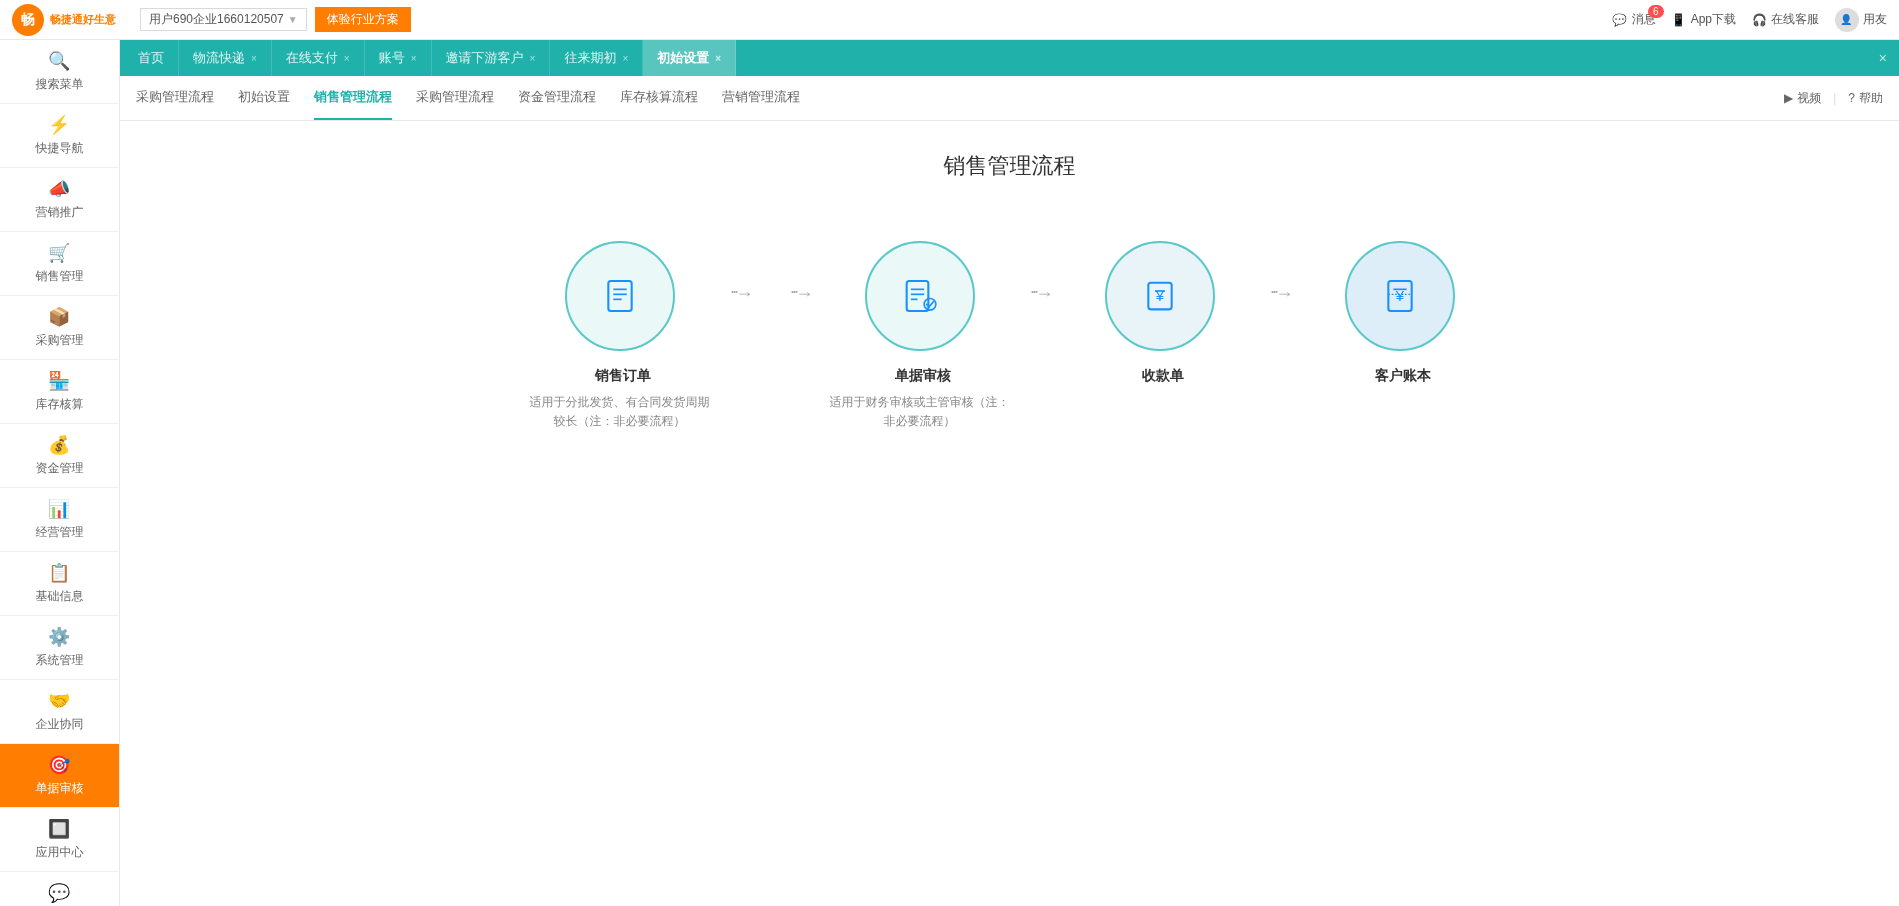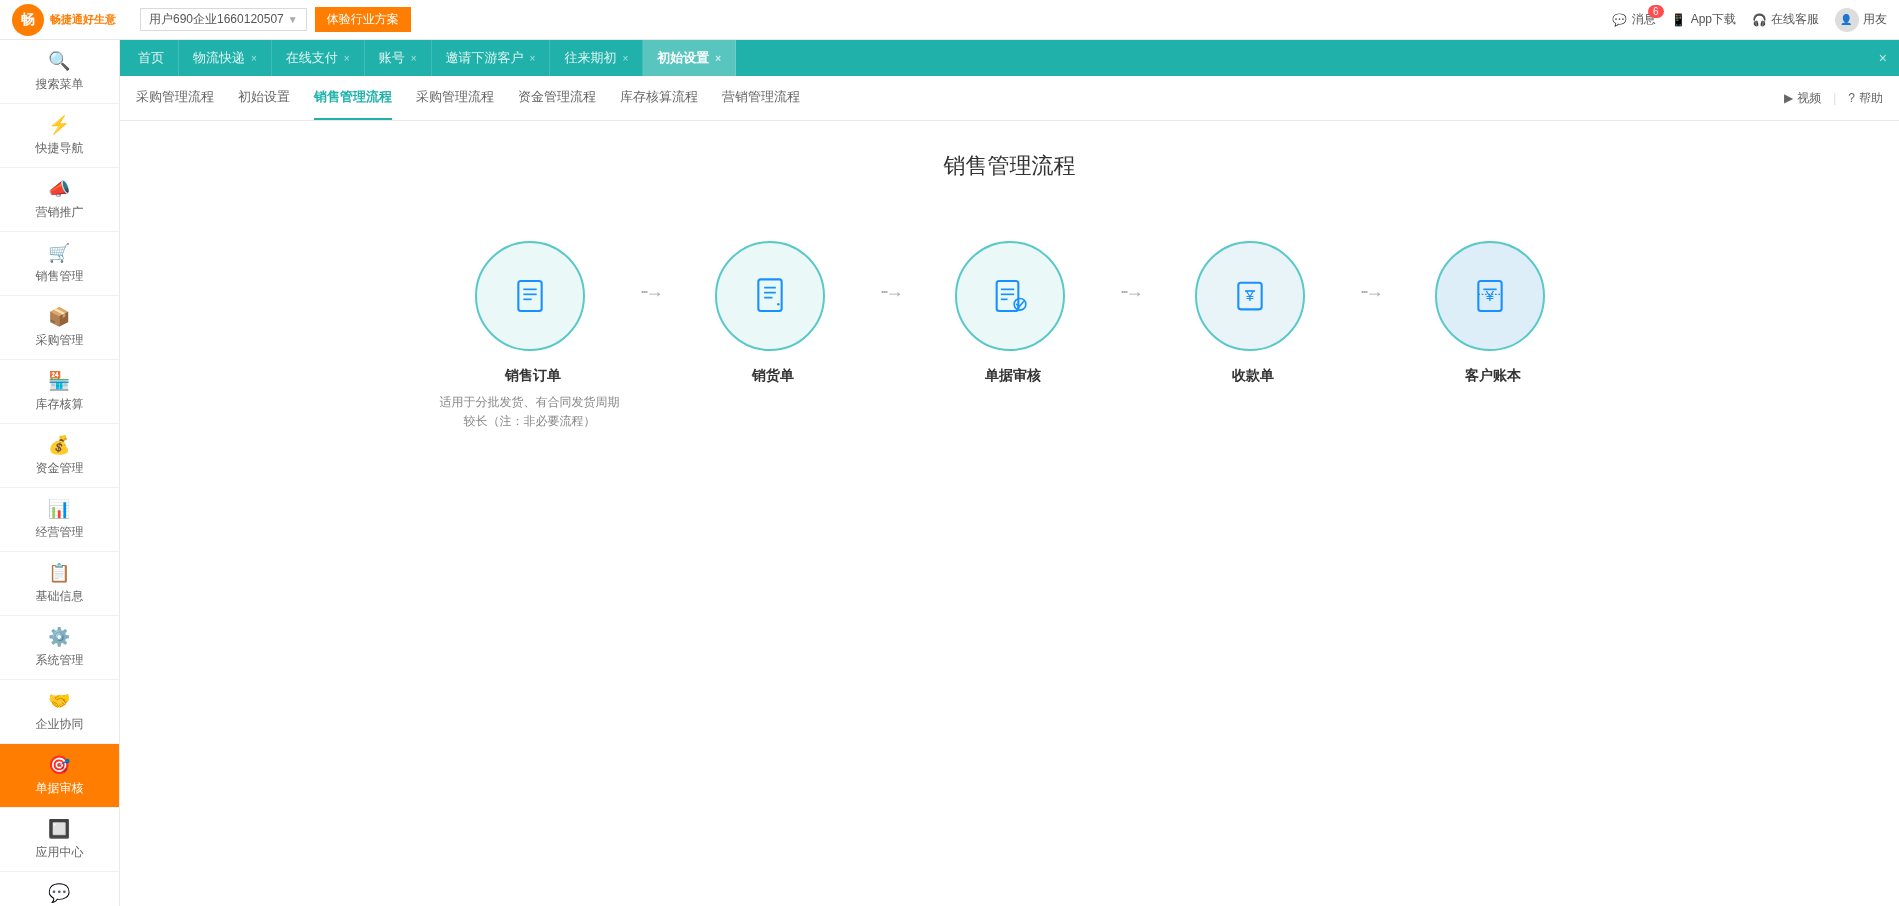--- a/index.html
+++ b/index.html
@@ -289,47 +289,37 @@
             <line x1="16" y1="22" x2="32" y2="22" stroke="#1890ff" stroke-width="2"></line>
             <line x1="16" y1="28" x2="26" y2="28" stroke="#1890ff" stroke-width="2"></line>
           </svg>
         </div>
         <div class="flow-step-name">销售订单</div>
         <div class="flow-step-desc">适用于分批发货、有合同发货周期较长（注：非必要流程）</div>
       </div>
 
       <div class="flow-arrow">···→</div>
 
-      <div class="flow-step">
-        <div class="flow-circle">
-          <svg class="icon-svg" viewBox="0 0 48 48" fill="none" xmlns="http://www.w3.org/2000/svg">
-            <rect x="10" y="4" width="28" height="38" rx="3" stroke="#1890ff" stroke-width="2.5" fill="none"></rect>
-            <path d="M17 14 h14 M17 20 h14 M17 26 h10" stroke="#1890ff" stroke-width="2"></path>
-            <circle cx="34" cy="34" r="1.5" fill="#1890ff"></circle>
-          </svg>
-        </div>
-        <div class="flow-step-name">销货单</div>
-        <div class="flow-step-desc"></div>
-      </div>
 
       <div class="flow-arrow">···→</div>
 
       <div class="flow-step">
         <div class="flow-circle">
           <svg class="icon-svg" viewBox="0 0 48 48" fill="none" xmlns="http://www.w3.org/2000/svg">
             <rect x="8" y="6" width="26" height="36" rx="3" stroke="#1890ff" stroke-width="2.5" fill="none"></rect>
             <line x1="13" y1="16" x2="29" y2="16" stroke="#1890ff" stroke-width="2"></line>
             <line x1="13" y1="22" x2="29" y2="22" stroke="#1890ff" stroke-width="2"></line>
             <line x1="13" y1="28" x2="21" y2="28" stroke="#1890ff" stroke-width="2"></line>
             <circle cx="36" cy="34" r="7" stroke="#1890ff" stroke-width="2" fill="none"></circle>
             <line x1="32" y1="34" x2="35" y2="37" stroke="#1890ff" stroke-width="2" stroke-linecap="round"></line>
             <line x1="35" y1="37" x2="40" y2="31" stroke="#1890ff" stroke-width="2" stroke-linecap="round"></line>
           </svg>
         </div>
         <div class="flow-step-name">单据审核</div>
+        <div class="flow-step-desc">适用于财务审核或主管审核（注：非必要流程）</div>
       </div>
 
       <div class="flow-arrow">···→</div>
 
       <div class="flow-step">
         <div class="flow-circle" style="background:#e8f4f8;">
           <svg class="icon-svg" viewBox="0 0 48 48" fill="none" xmlns="http://www.w3.org/2000/svg">
             <rect x="10" y="8" width="28" height="32" rx="3" stroke="#1890ff" stroke-width="2.5" fill="none"></rect>
             <text x="24" y="30" text-anchor="middle" font-size="18" fill="#1890ff" font-family="sans-serif">¥</text>
             <path d="M18 18 h12" stroke="#1890ff" stroke-width="2"></path>

